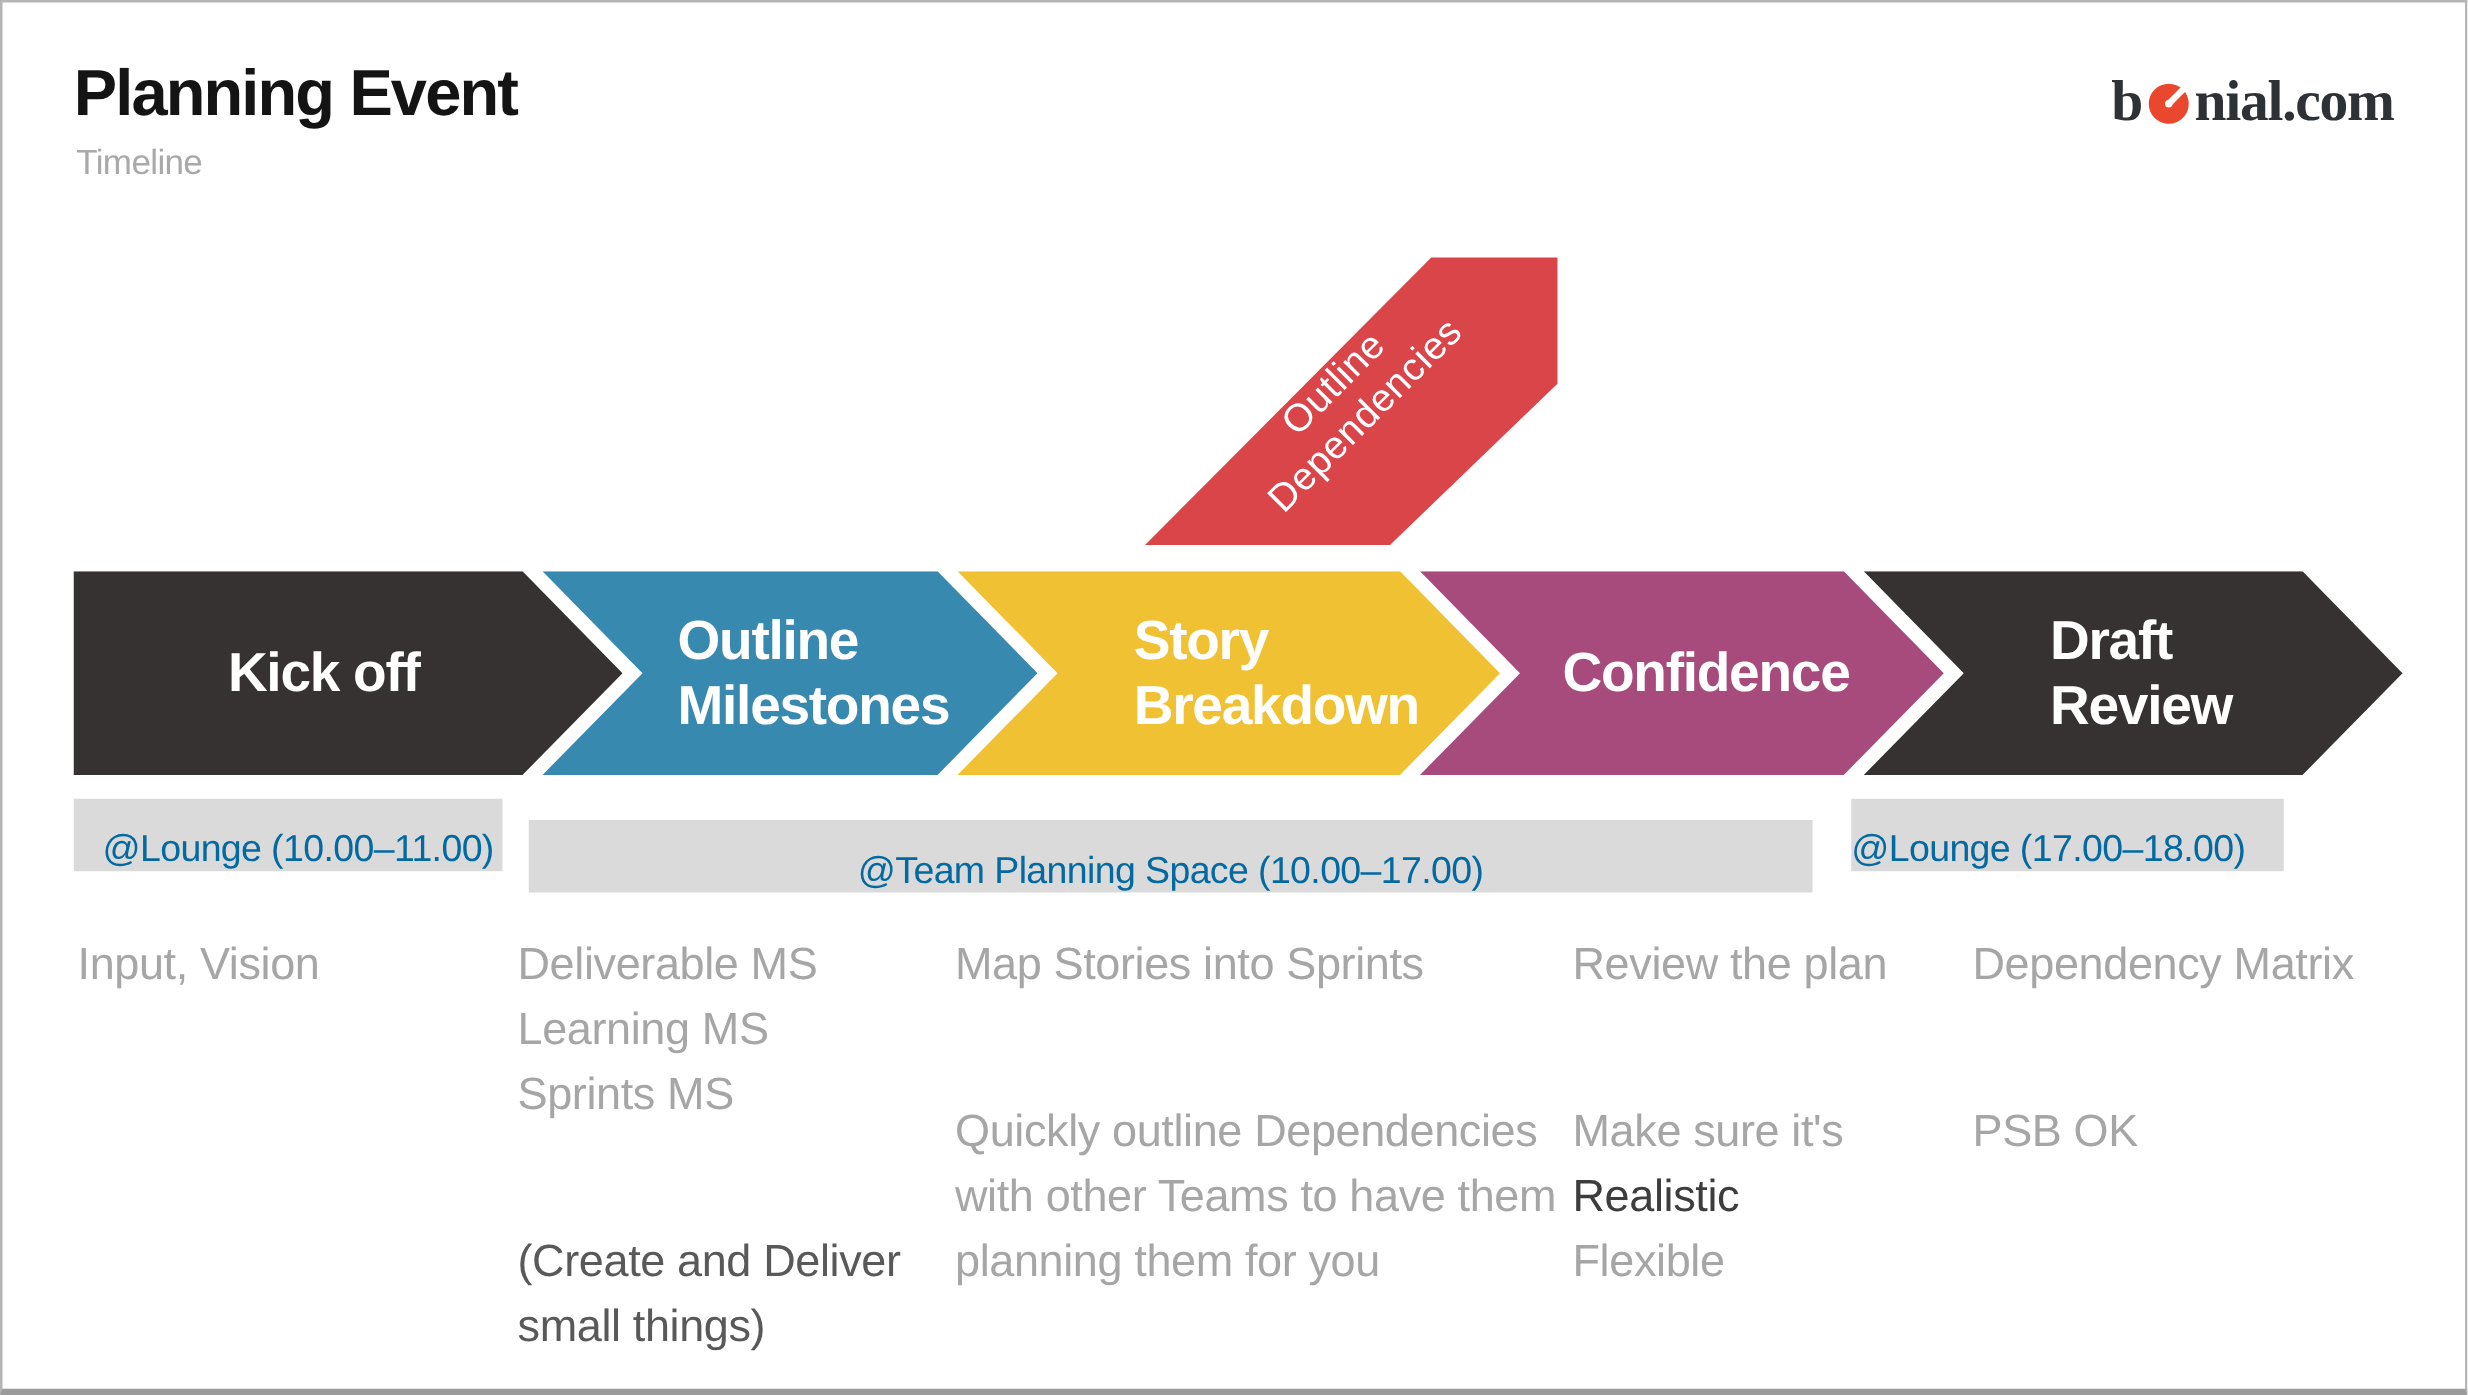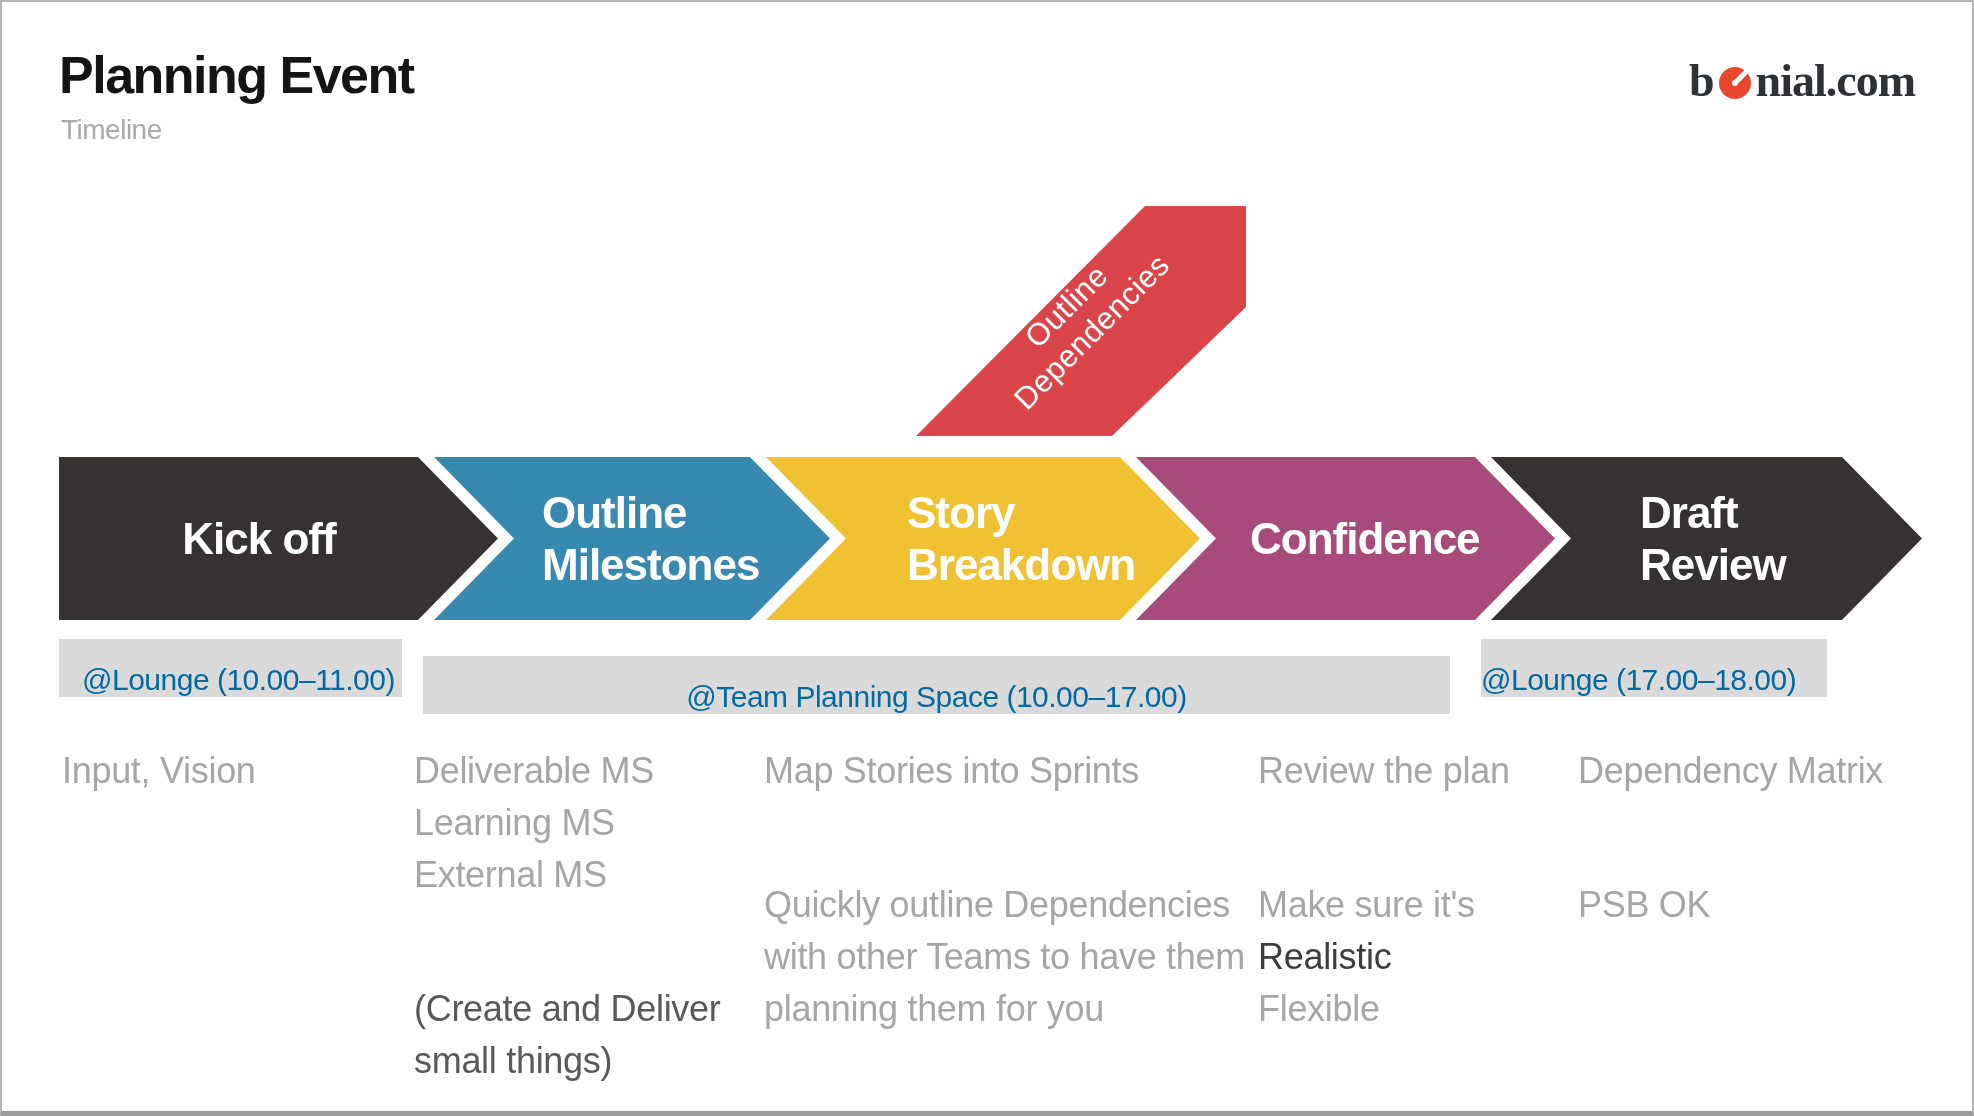--- a/index.html
+++ b/index.html
@@ -125,21 +125,21 @@
     <span>@Lounge (17.00–18.00)</span>
   </div>
 
   <div class="note-col" style="left:60px;">
     <div>Input, Vision</div>
   </div>
 
   <div class="note-col" style="left:412px;">
     <div>Deliverable MS</div>
     <div>Learning MS</div>
-    <div>External MS</div>
+    <div>Sprints MS</div>
     <div class="gap"></div>
     <div class="mid">(Create and Deliver</div>
     <div class="mid">small things)</div>
   </div>
 
   <div class="note-col" style="left:762px;">
     <div>Map Stories into Sprints</div>
     <div class="gap"></div>
     <div>Quickly outline Dependencies</div>
     <div>with other Teams to have them</div>

